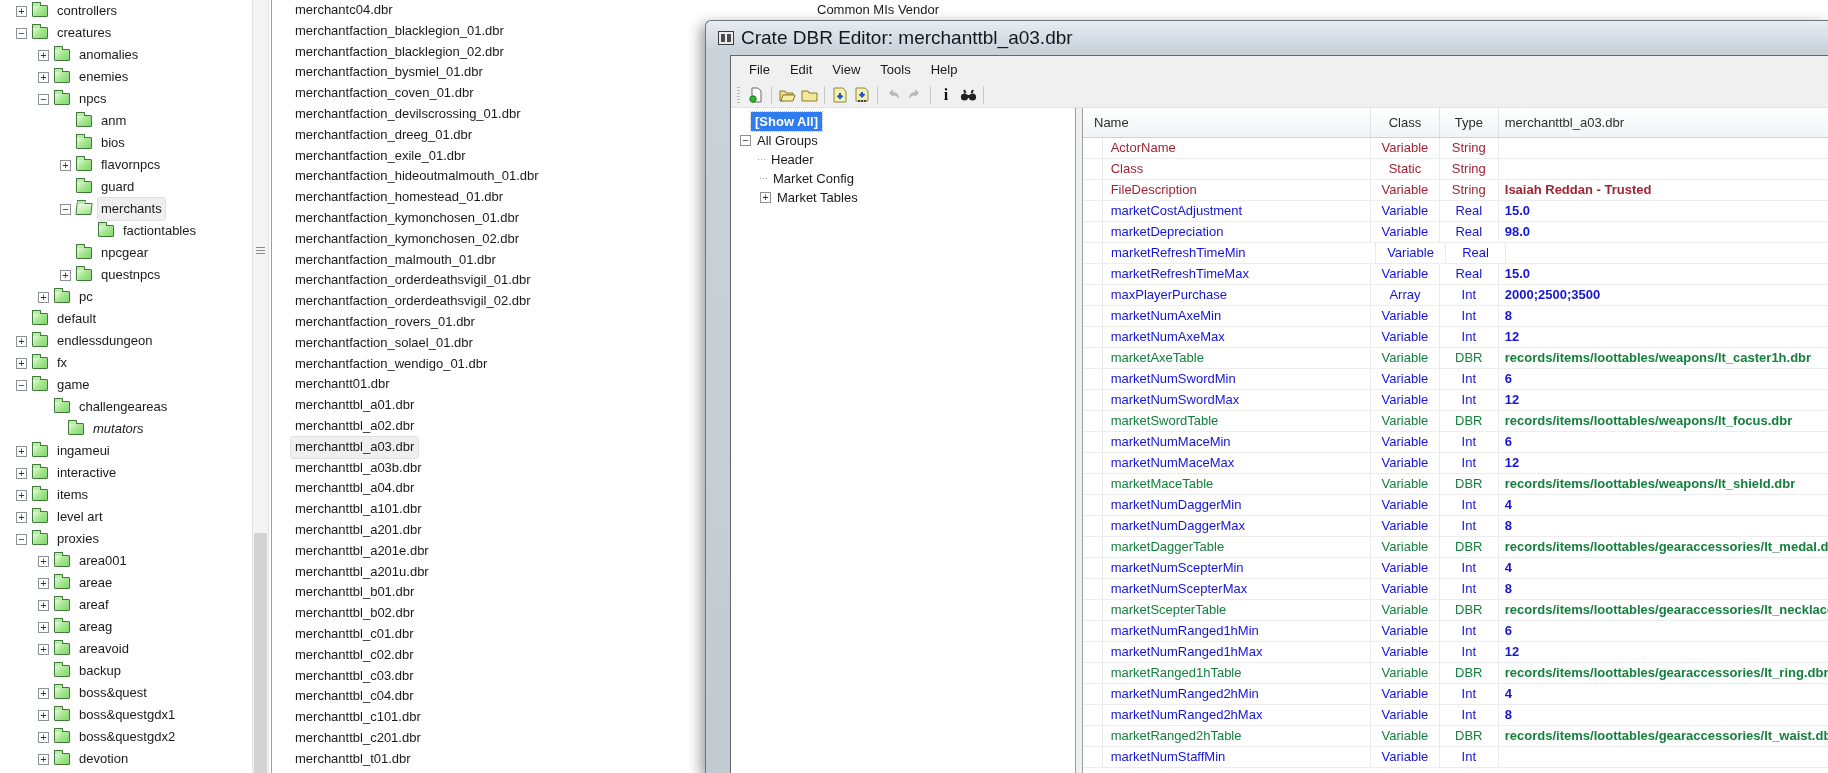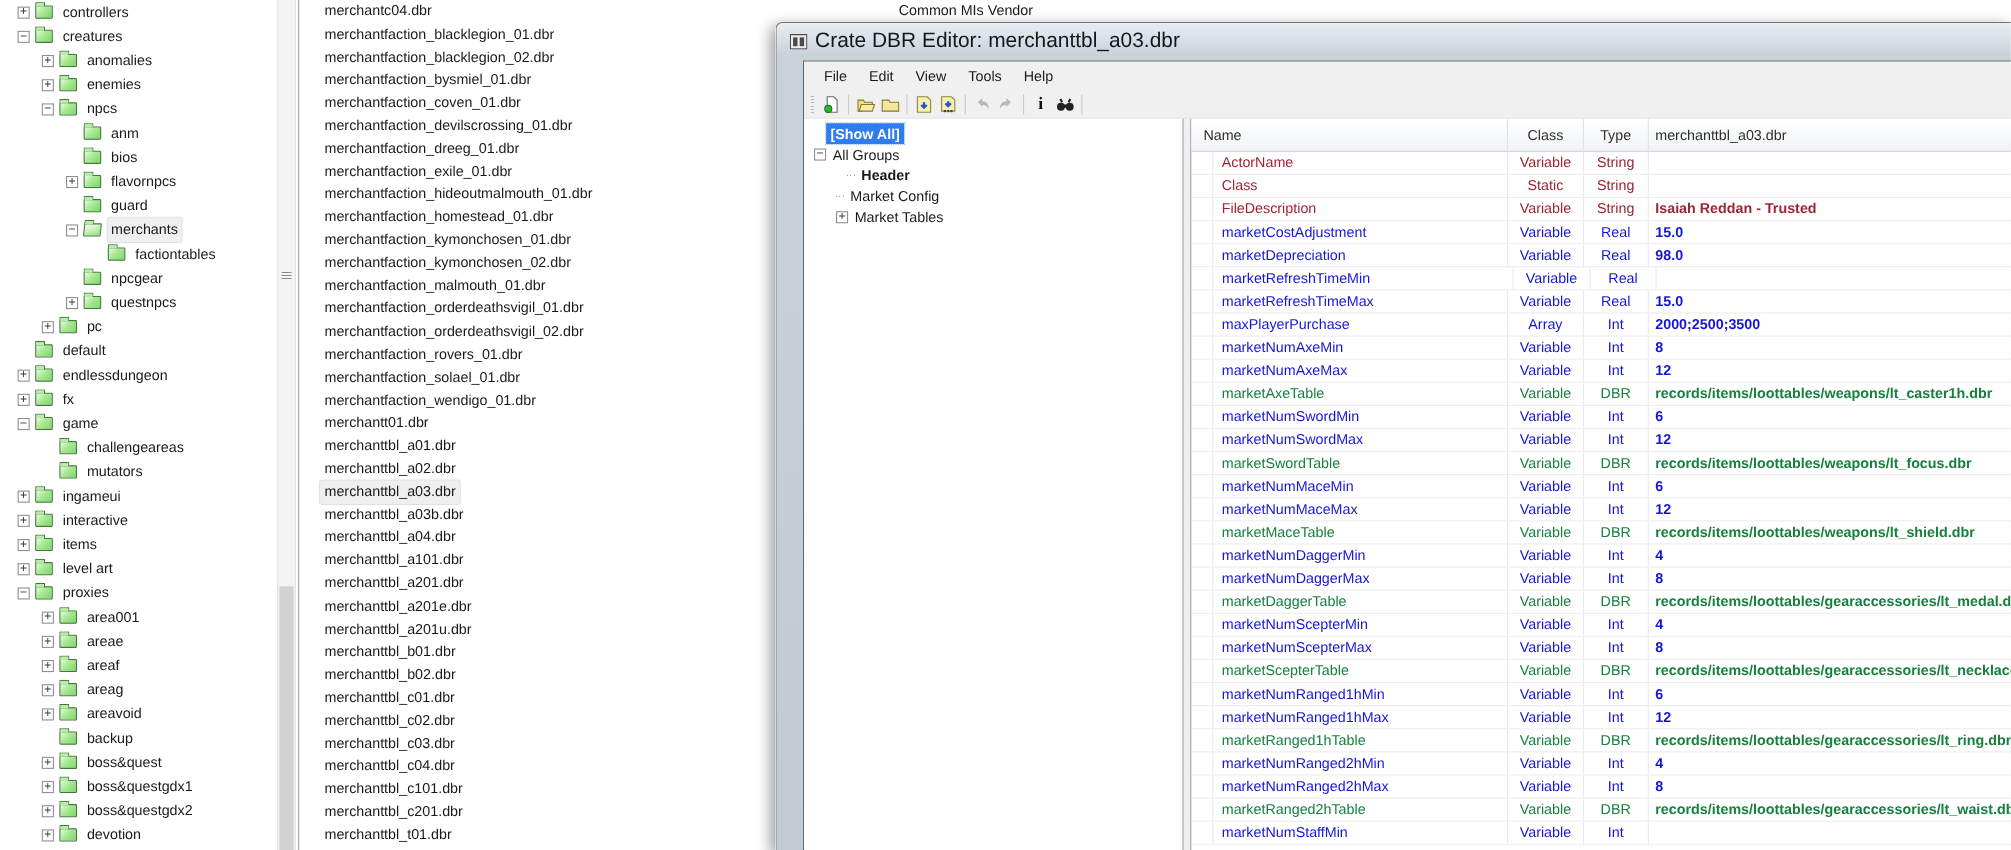--- a/index.html
+++ b/index.html
@@ -179,21 +179,21 @@
       <div class="t-row" style="padding-left: 16px;">
         <span class="exp">−</span>
         <span class="folder"></span>
         <span class="t-label">game</span>
       </div>
       <div class="t-row" style="padding-left: 38px;">
         <span class="exp hidden"></span>
         <span class="folder"></span>
         <span class="t-label">challengeareas</span>
       </div>
-      <div class="t-row" style="padding-left: 38px;">
+      <div class="t-row" style="padding-left: 52px; font-style: italic;">
         <span class="exp hidden"></span>
         <span class="folder"></span>
         <span class="t-label">mutators</span>
       </div>
       <div class="t-row" style="padding-left: 16px;">
         <span class="exp">+</span>
         <span class="folder"></span>
         <span class="t-label">ingameui</span>
       </div>
       <div class="t-row" style="padding-left: 16px;">
@@ -390,21 +390,21 @@
       </div>
       <div class="content">
         <div class="group-pane" id="group-tree">
             <div class="g-row" style="padding-left: 0px;">
               <span class="show-all">[Show All]</span>
             </div>
             <div class="g-row" style="padding-left: 9px;">
               <span class="exp">−</span>
               <span class="t-label">All Groups</span>
             </div>
-            <div class="g-row" style="padding-left: 39px; font-weight: bold;">
+            <div class="g-row" style="padding-left: 27px;">
               <span class="conn"></span>
               <span class="t-label">Header</span>
             </div>
             <div class="g-row" style="padding-left: 29px;">
               <span class="conn"></span>
               <span class="t-label">Market Config</span>
             </div>
             <div class="g-row" style="padding-left: 29px;">
               <span class="exp">+</span>
               <span class="t-label">Market Tables</span>

